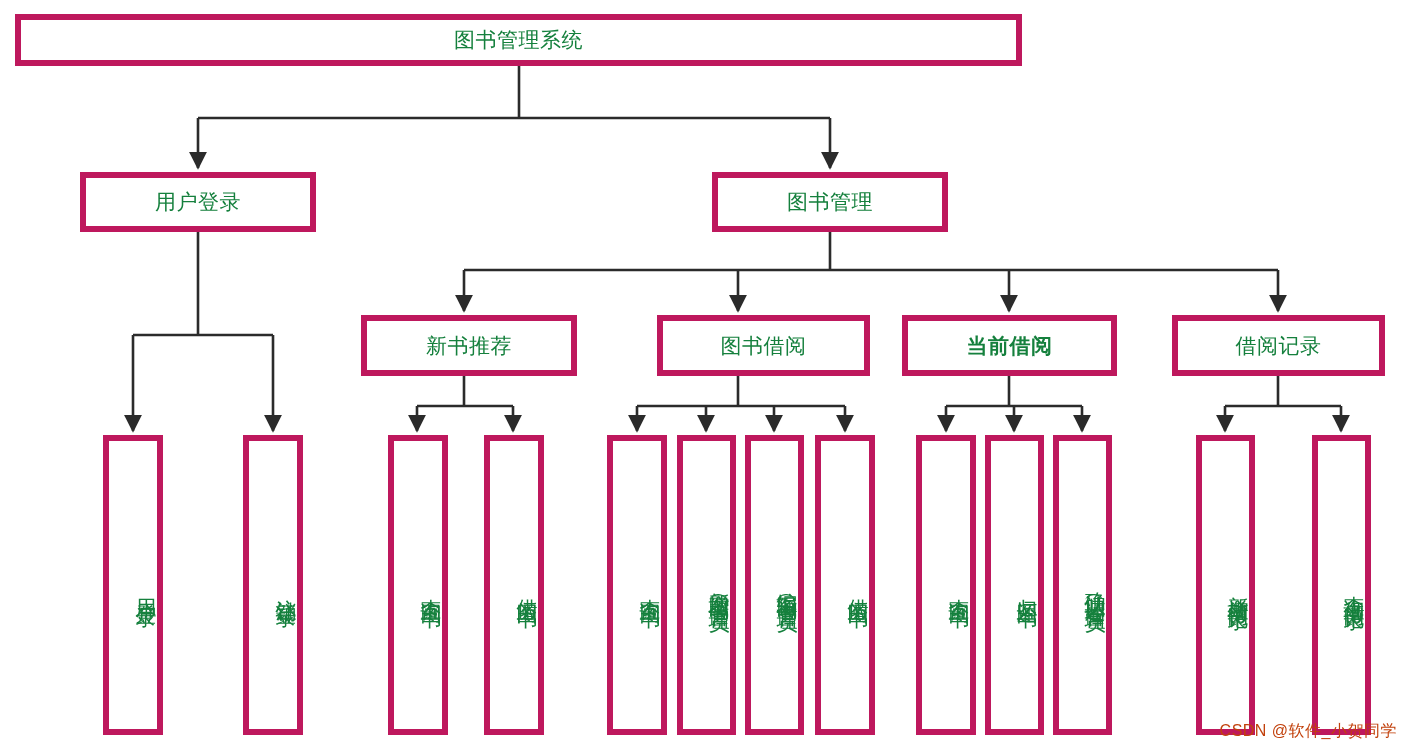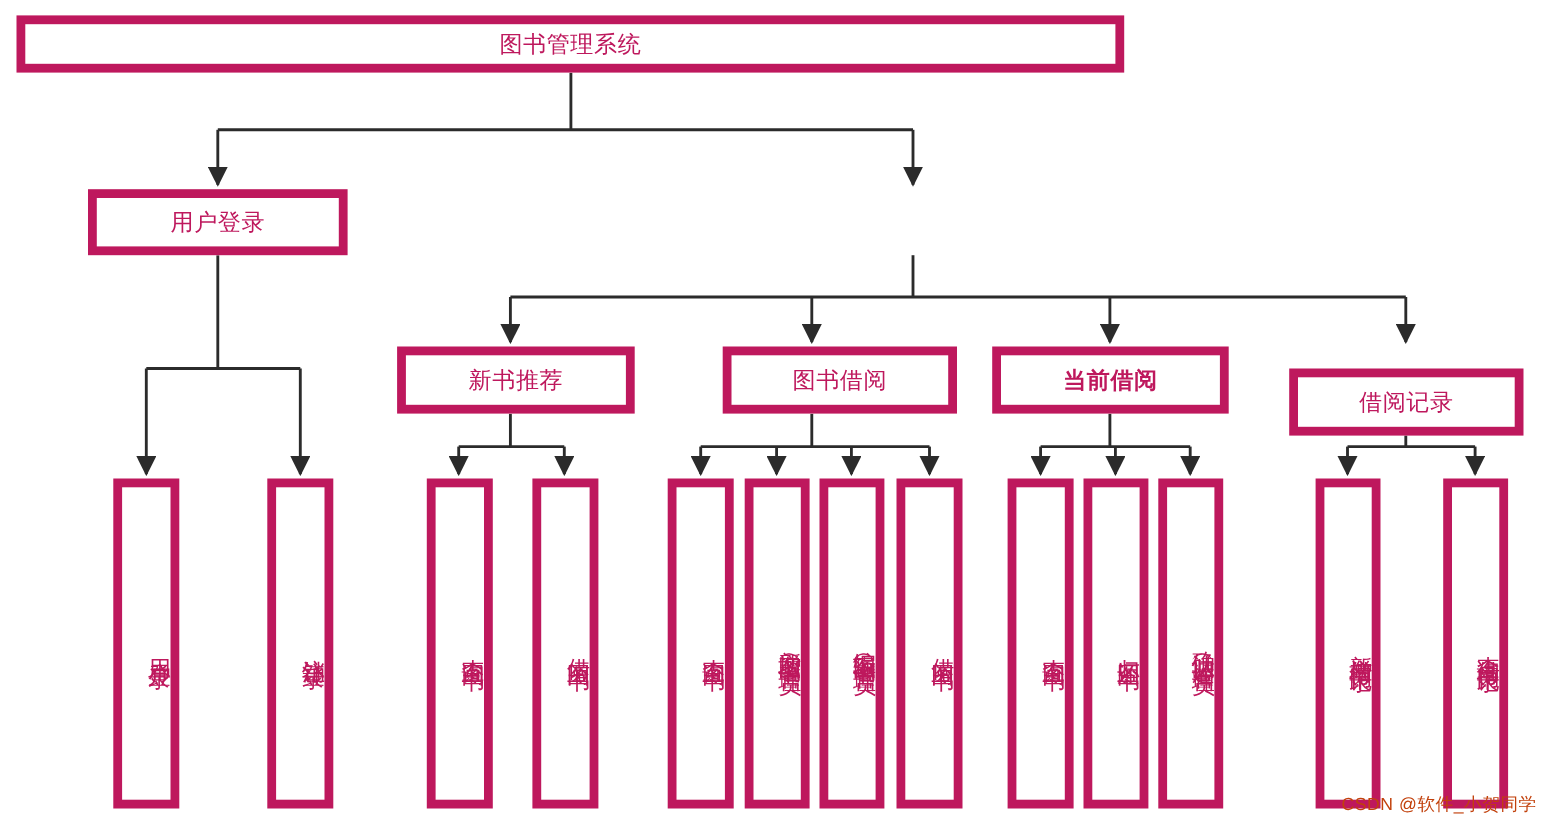--- a/index.html
+++ b/index.html
@@ -21,25 +21,25 @@
     position: absolute;
     left: 0;
     top: 0;
     width: 1405px;
     height: 747px;
   }
   .node {
     position: absolute;
     box-sizing: border-box;
     background: #ffffff;
-    border: 8px solid #be185d;
+    border: 6px solid #be185d;
     display: flex;
     align-items: center;
     justify-content: center;
-    color: #be185d;
+    color: #15803d;
     z-index: 2;
   }
   .node.h {
     font-size: 21px;
     letter-spacing: 0.5px;
     white-space: nowrap;
   }
   .node.v {
     writing-mode: vertical-rl;
     text-orientation: upright;
@@ -112,25 +112,26 @@
       <path d="M 1278 376 L 1278 406"></path>
       <path d="M 1225 406 L 1341 406"></path>
       <path d="M 1225 406 L 1225 431" marker-end="url(#arrow)"></path>
       <path d="M 1341 406 L 1341 431" marker-end="url(#arrow)"></path>
     </g>
   </svg>
 
   <div class="node h" style="left:15px; top:14px; width:1007px; height:52px;">图书管理系统</div>
 
   <div class="node h" style="left:80px; top:172px; width:236px; height:60px;">用户登录</div>
+  <div class="node h" style="left:712px; top:172px; width:236px; height:60px;">图书管理</div>
 
   <div class="node h" style="left:361px; top:315px; width:216px; height:61px;text-align:center;">新书推荐</div>
   <div class="node h" style="left:632px; top:315px; width:213px; height:61px;margin-left:25px;">图书借阅</div>
   <div class="node h" style="left:902px; top:315px; width:215px; height:61px;font-weight:bold;">当前借阅</div>
-  <div class="node h" style="left:1172px; top:315px; width:213px; height:61px;margin-top:20px;">借阅记录</div>
+  <div class="node h" style="left:1172px; top:315px; width:213px; height:61px;">借阅记录</div>
 
   <div class="node v" style="left:103px; top:435px; width:60px; height:300px;">用户登录</div>
   <div class="node v" style="left:243px; top:435px; width:60px; height:300px;">注销登录</div>
 
   <div class="node v" style="left:388px; top:435px; width:60px; height:300px;">查询图书</div>
   <div class="node v" style="left:484px; top:435px; width:60px; height:300px;">借阅图书</div>
 
   <div class="node v" style="left:607px; top:435px; width:60px; height:300px;">查询图书</div>
   <div class="node v" style="left:677px; top:435px; width:59px; height:300px;">新增图书（管理员）</div>
   <div class="node v" style="left:745px; top:435px; width:59px; height:300px;">编辑图书（管理员）</div>

